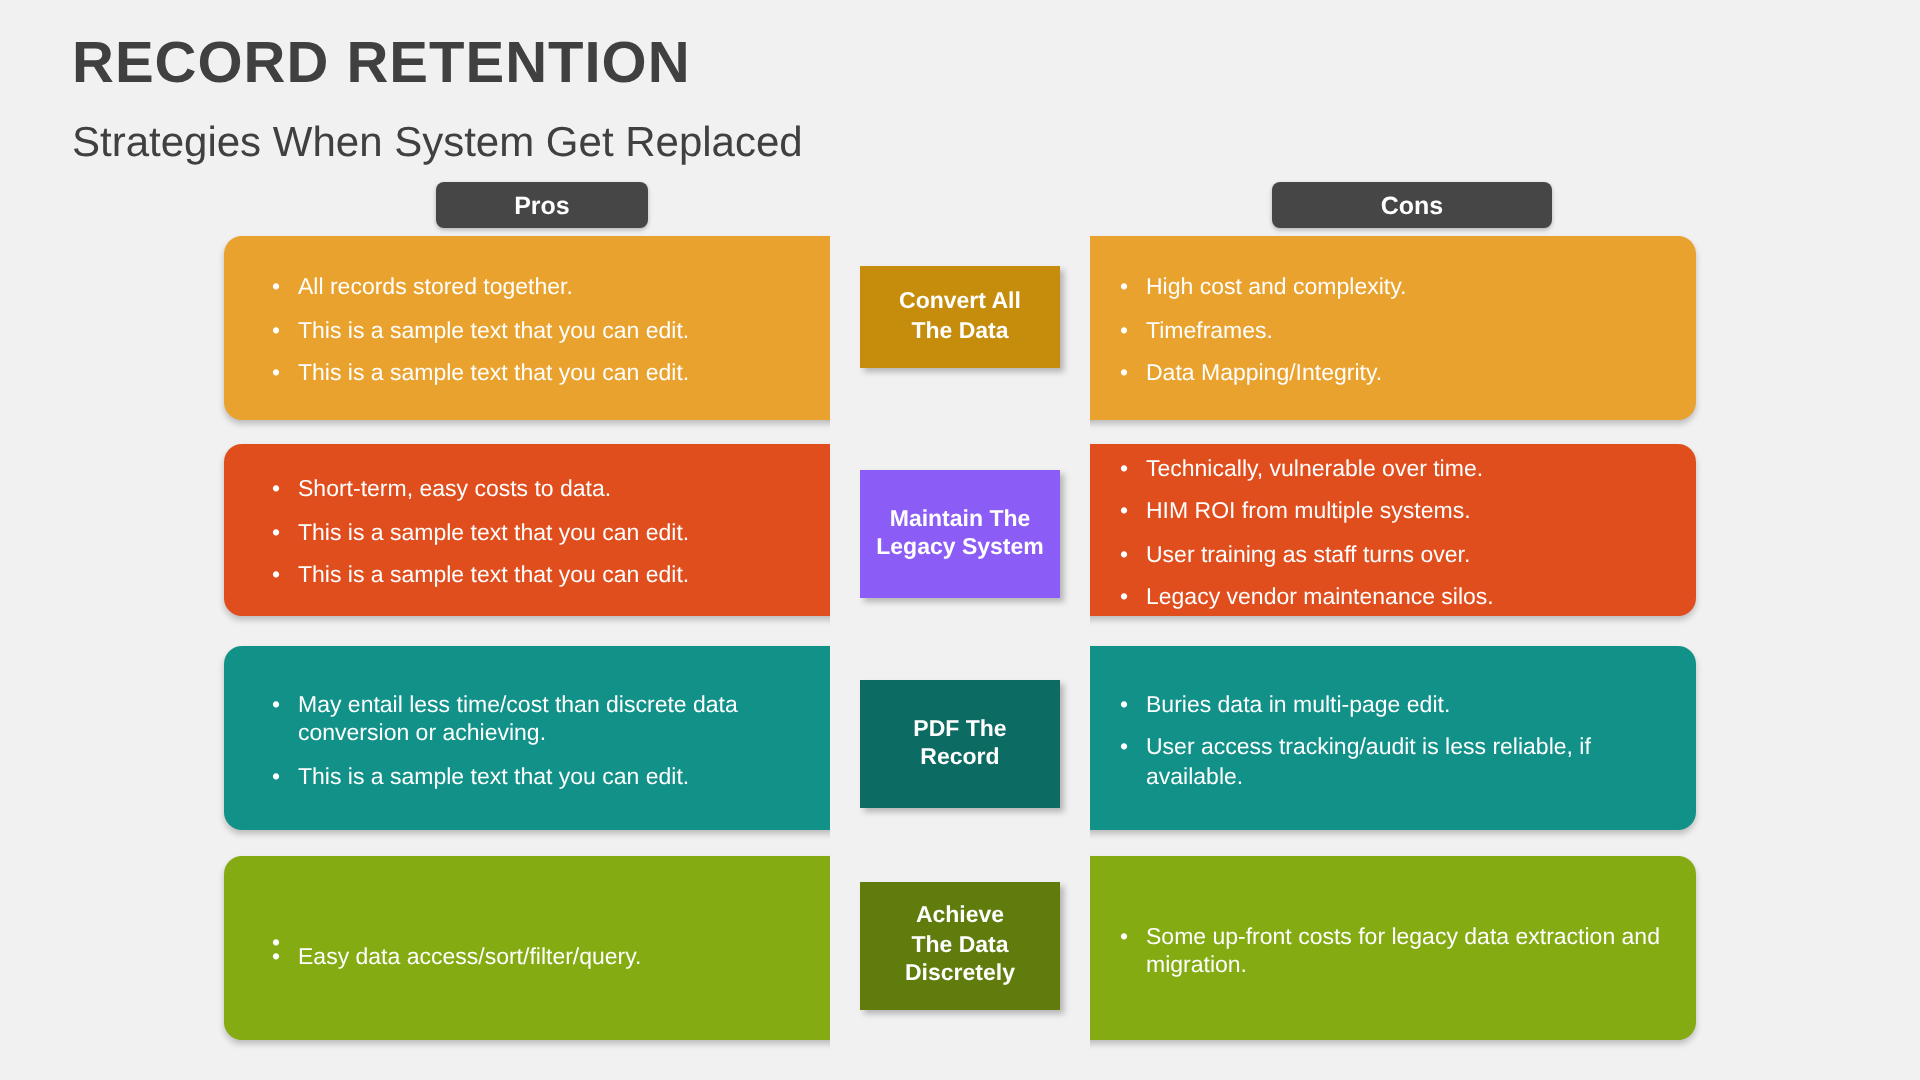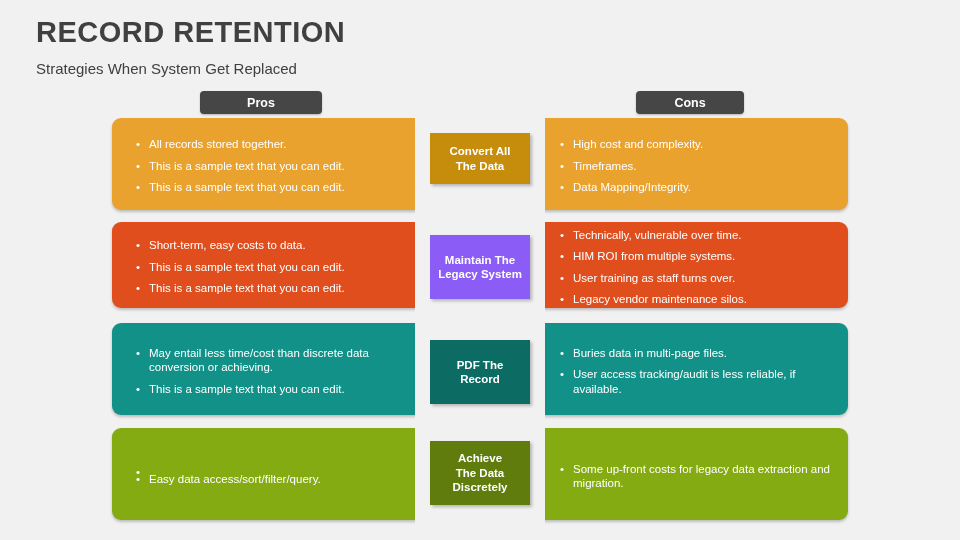--- a/index.html
+++ b/index.html
@@ -27,43 +27,43 @@
     font-size: 29px;
     font-weight: bold;
     color: #404040;
     letter-spacing: 0.5px;
     white-space: nowrap;
   }
   .subtitle {
     position: absolute;
     left: 36px;
     top: 60px;
-    font-size: 15px;
+    font-size: 21px;
     font-weight: normal;
     color: #404040;
     white-space: nowrap;
   }
 
   
   .col-header {
     position: absolute;
     top: 91px;
     height: 23px;
     background: #464646;
     border-radius: 4px;
     color: #ffffff;
     font-size: 12.5px;
     font-weight: bold;
     display: flex;
     align-items: center;
     justify-content: center;
     box-shadow: 0 1px 2px rgba(0,0,0,0.25);
   }
-  .col-header.pros { left: 200px; width: 122px; }
-  .col-header.cons { left: 636px; width: 108px; }
+  .col-header.pros { left: 218px; width: 106px; }
+  .col-header.cons { left: 636px; width: 140px; }
 
   
   .row {
     position: absolute;
     left: 0;
     width: 960px;
   }
   .panel {
     position: absolute;
     top: 0;
@@ -187,21 +187,21 @@
       </div>
       <div class="row r3">
         <div class="panel left" style="background: rgb(17, 145, 136);">
           <ul class="bullet-list">
             <li><span class="dot">•</span><span>May entail less time/cost than discrete data conversion or achieving.</span></li>
             <li><span class="dot">•</span><span>This is a sample text that you can edit.</span></li>
           </ul>
         </div>
         <div class="panel right" style="background: rgb(17, 145, 136);">
           <ul class="bullet-list">
-            <li><span class="dot">•</span><span>Buries data in multi-page files.</span></li>
+            <li><span class="dot">•</span><span>Buries data in multi-page edit.</span></li>
             <li><span class="dot">•</span><span>User access tracking/audit is less reliable, if available.</span></li>
           </ul>
         </div>
       </div>
       <div class="row r4">
         <div class="panel left" style="background: rgb(132, 171, 18);">
           <ul class="bullet-list">
             <li><span class="dot">•</span></li>
             <li><span class="dot">•</span><span>Easy data access/sort/filter/query.</span></li>
           </ul>

